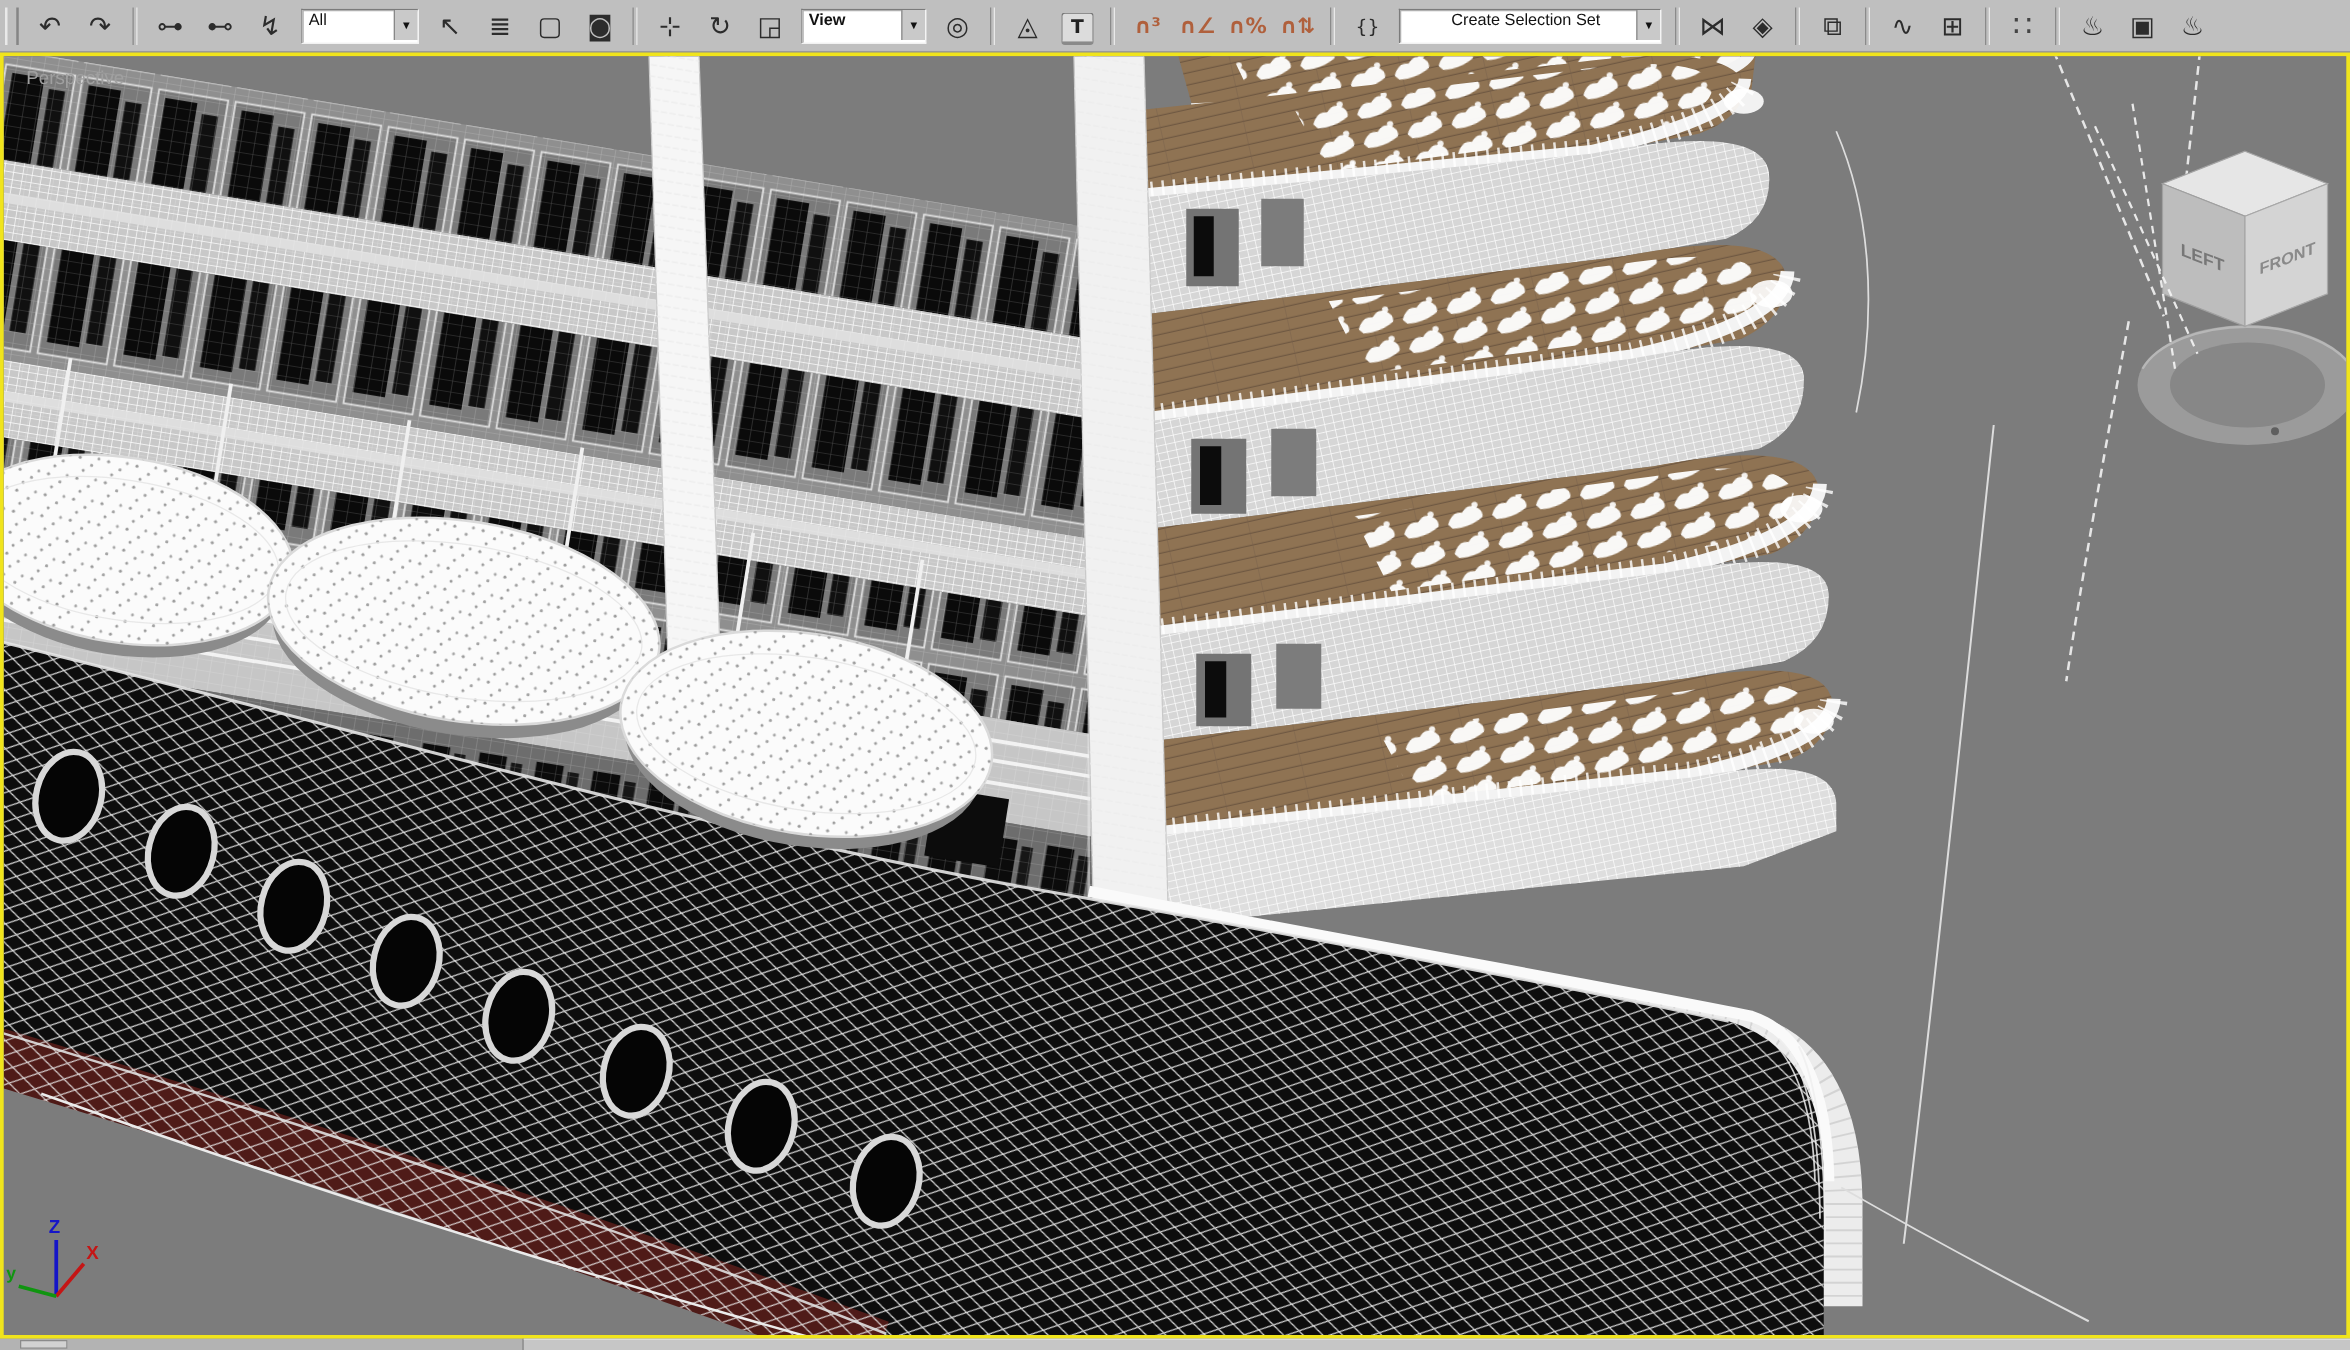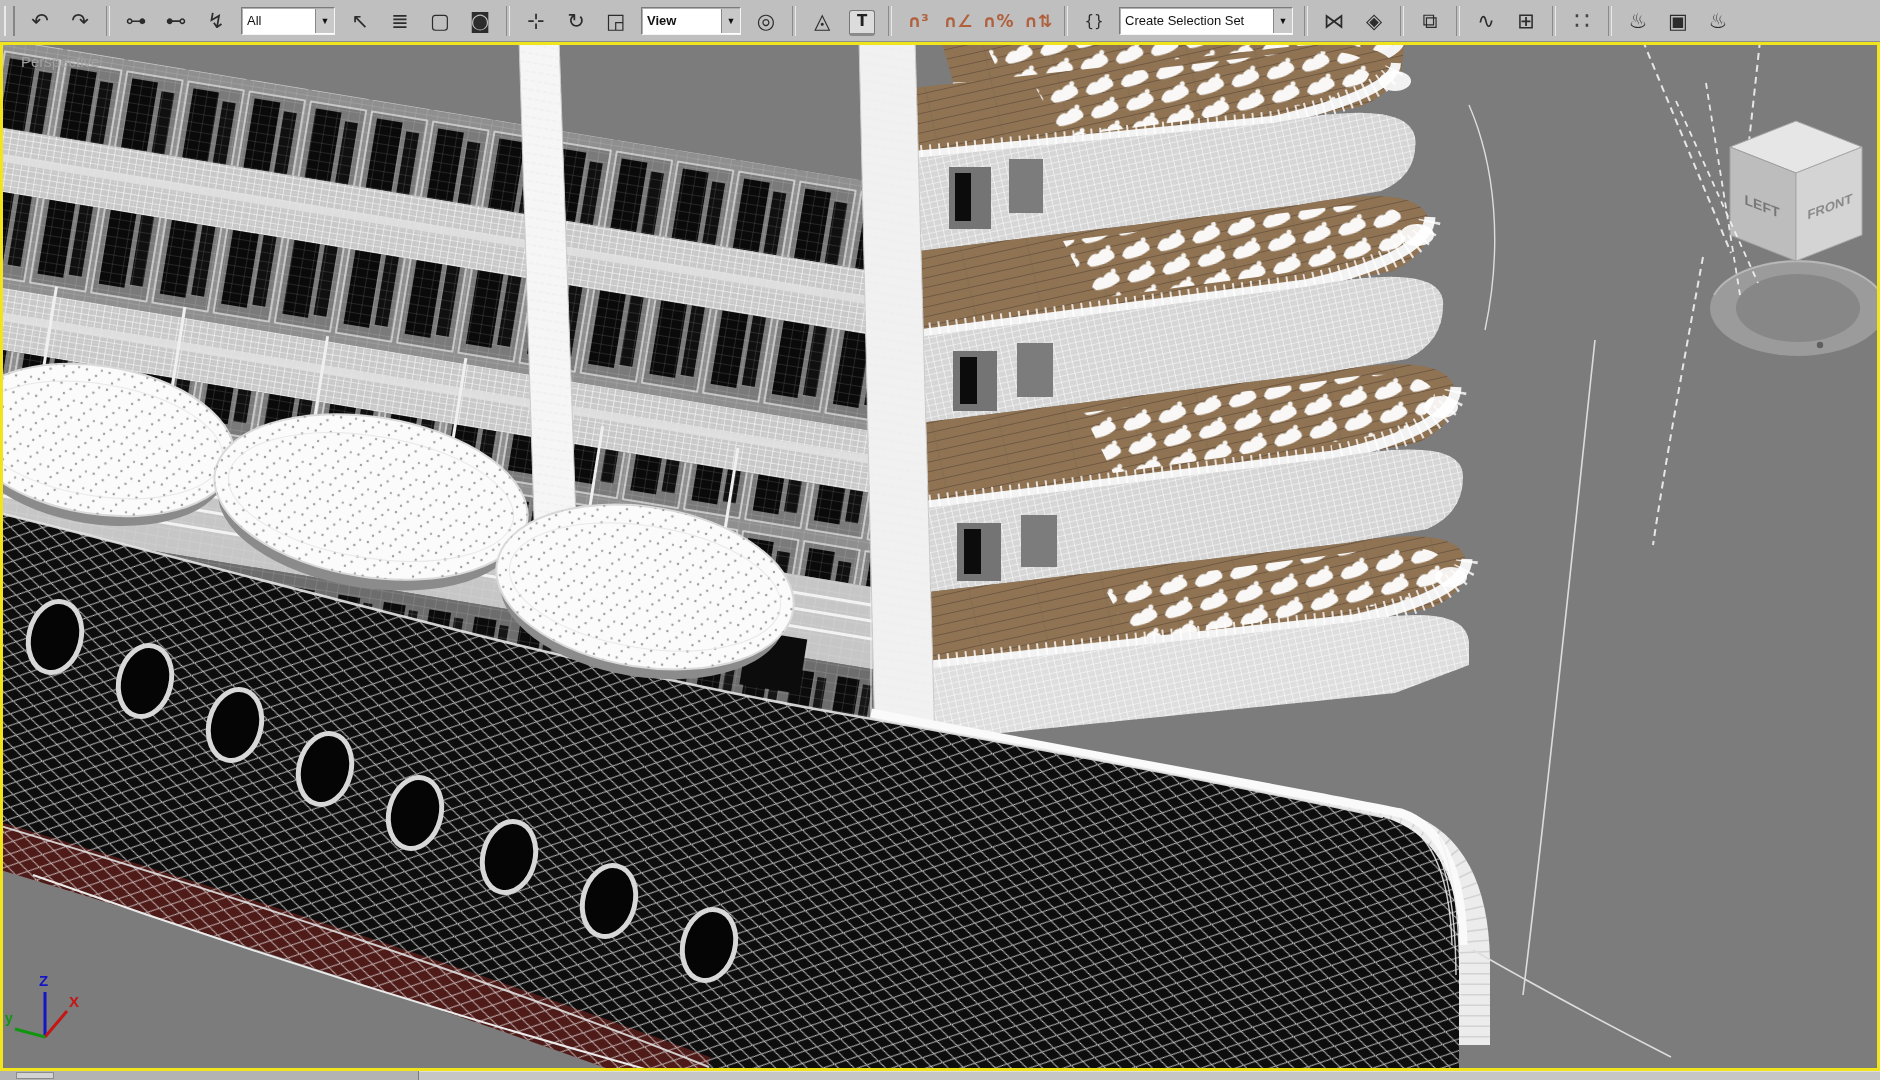--- a/index.html
+++ b/index.html
@@ -12,27 +12,27 @@
   button.tb{width:36px;height:36px;background:transparent;border:none;padding:0;margin:0 1px;
     font-family:"DejaVu Sans",sans-serif;font-size:21px;line-height:34px;color:#2c2c2c;cursor:default;}
   button.tb.small{font-size:15px;}
   button.tb.magnet{color:#b0603c;font-weight:bold;font-size:17px;}
   button.tb.keycap{font-size:15px;font-weight:bold;color:#222;}
   button.tb.keycap span{display:inline-block;width:24px;height:22px;border:1px solid #777;border-bottom:3px solid #8a8a8a;
     background:#dcdcdc;border-radius:3px;line-height:20px;}
   button.tb.spheres{color:#444;font-size:24px;}
   .dd{height:26px;background:#fff;border-top:1px solid #7b7b7b;border-left:1px solid #7b7b7b;
     border-bottom:1px solid #f4f4f4;border-right:1px solid #f4f4f4;box-shadow:inset 1px 1px 0 #b0b0b0;
-    display:flex;align-items:center;margin:0 4px;font-size:13px;color:#111;}
+    display:flex;margin:0 4px;font-size:13px;color:#111;}
   .dd .dd-val{flex:1;padding:0 5px;white-space:nowrap;overflow:hidden;}
   .dd .dd-btn{width:18px;height:24px;background:#c9c9c9;border-left:1px solid #888;
     display:flex;align-items:center;justify-content:center;font-size:9px;color:#111;}
   .dd.w-all{width:92px;}
   .dd.w-view{width:98px;font-weight:bold;}
-  .dd.w-sets{width:172px;}
+  .dd.w-sets{width:172px;padding-left:36px;}
   
   #viewport{position:absolute;top:42px;left:0;width:1880px;height:1029px;box-sizing:border-box;
     border:3px solid #f0e41c;background:#7c7c7c;overflow:hidden;}
   #viewport svg{position:absolute;left:0;top:0;width:100%;height:100%;display:block;}
   
   #bottomstrip{position:absolute;top:1071px;left:0;width:1880px;height:9px;background:#b3b3b3;}
   #bottomstrip .mini{position:absolute;left:16px;top:1px;width:38px;height:7px;background:#d2d2d2;
     border:1px solid #8b8b8b;box-sizing:border-box;}
   #bottomstrip .div{position:absolute;left:418px;top:0;width:1px;height:9px;background:#7a7a7a;}
   #bottomstrip .track{position:absolute;left:419px;top:0;right:0;height:9px;background:#c6c6c6;border-top:1px solid #dcdcdc;box-sizing:border-box;}

